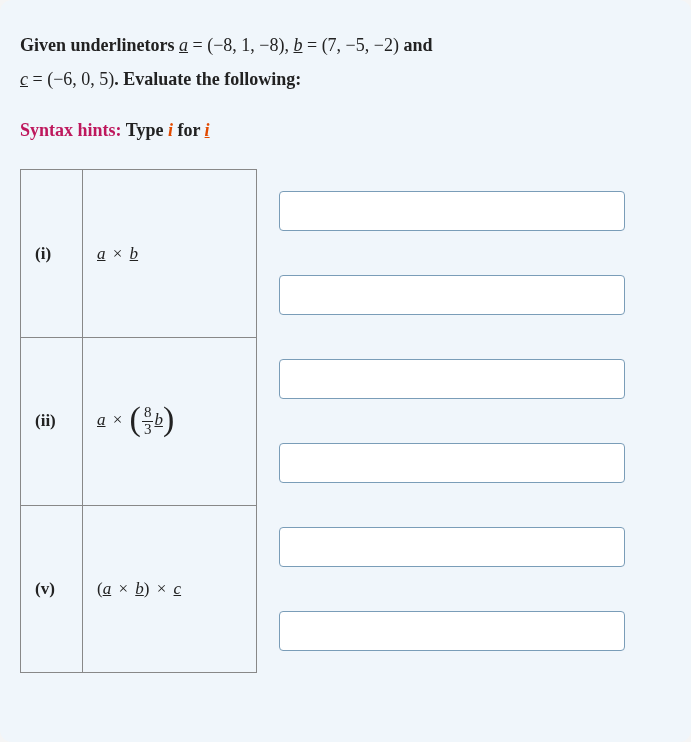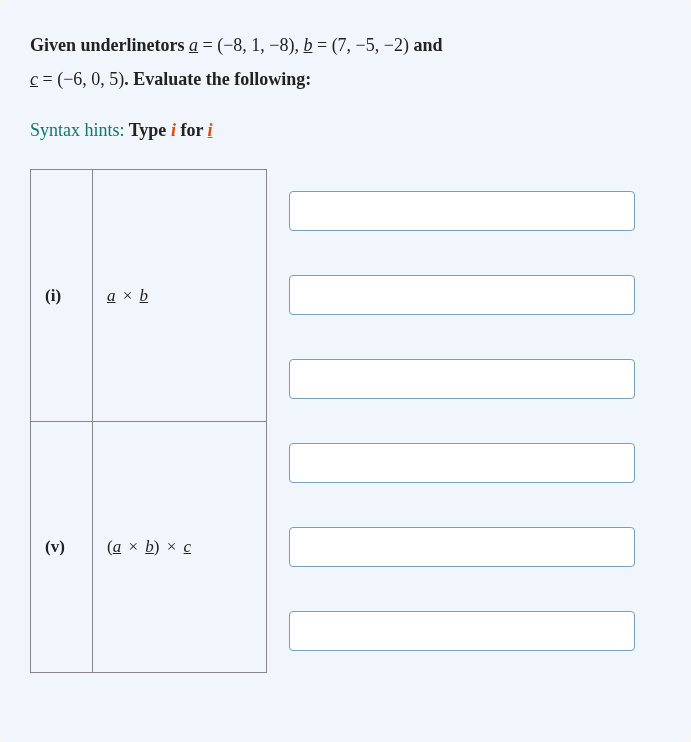--- a/index.html
+++ b/index.html
@@ -7,41 +7,41 @@
     margin: 0;
     padding: 0;
     font-family: Georgia, 'Times New Roman', serif;
     background: #f5f5f5;
   }
   .card {
     width: 691px;
     min-height: 742px;
     background: #f0f6fb;
     border-radius: 12px;
-    padding: 28px 30px 30px 30px;
+    padding: 28px 30px 30px 20px;
     position: relative;
   }
   .problem-text {
     font-size: 18px;
     line-height: 1.9;
     color: #222;
     margin-bottom: 24px;
   }
   .problem-text b { font-weight: bold; }
   .uv {
     text-decoration: underline;
     text-decoration-thickness: 1px;
     text-underline-offset: 1px;
   }
   .syntax-hints {
     font-size: 18px;
     margin-bottom: 28px;
     font-weight: bold;
   }
-  .syntax-hints .label { color: #0f766e; font-weight: normal; }
+  .syntax-hints .label { color: #be185d; font-weight: bold; }
   .syntax-hints .txt { color: #222; font-weight: bold; margin-top: 32px; }
   .mathi { font-style: italic; font-family: Georgia, serif; }
   .content-row {
     display: flex;
     align-items: stretch;
     gap: 22px;
   }
   .qtable {
     border-collapse: collapse;
     border: 1.5px solid #888;
@@ -124,20 +124,28 @@
       <tbody>
           <tr>
         <td class="roman">(i)</td>
         <td class="expr">
           <span class="mathi uv">a</span>
           <span class="times">×</span>
           <span class="mathi uv">b</span>
         </td>
       </tr>
       <tr>
+        <td class="roman">(ii)</td>
+        <td class="expr">
+          <span class="mathi uv">a</span>
+          <span class="times">×</span>
+          <span class="paren-big">(</span><span class="frac"><span class="num">8</span><span class="den">3</span></span><span class="mathi uv">b</span><span class="paren-big">)</span>
+        </td>
+      </tr>
+      <tr>
         <td class="roman">(v)</td>
         <td class="expr">
           (<span class="mathi uv">a</span> <span class="times">×</span> <span class="mathi uv">b</span>)
           <span class="times">×</span>
           <span class="mathi uv">c</span>
         </td>
       </tr>
     </tbody>
       </table>
 

